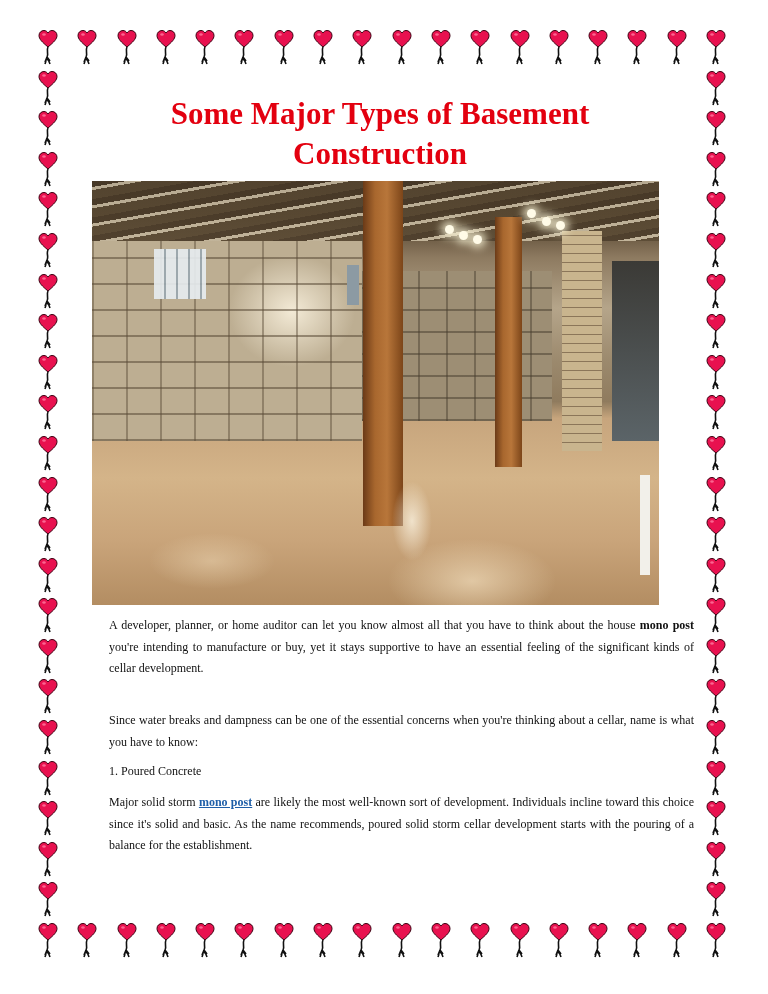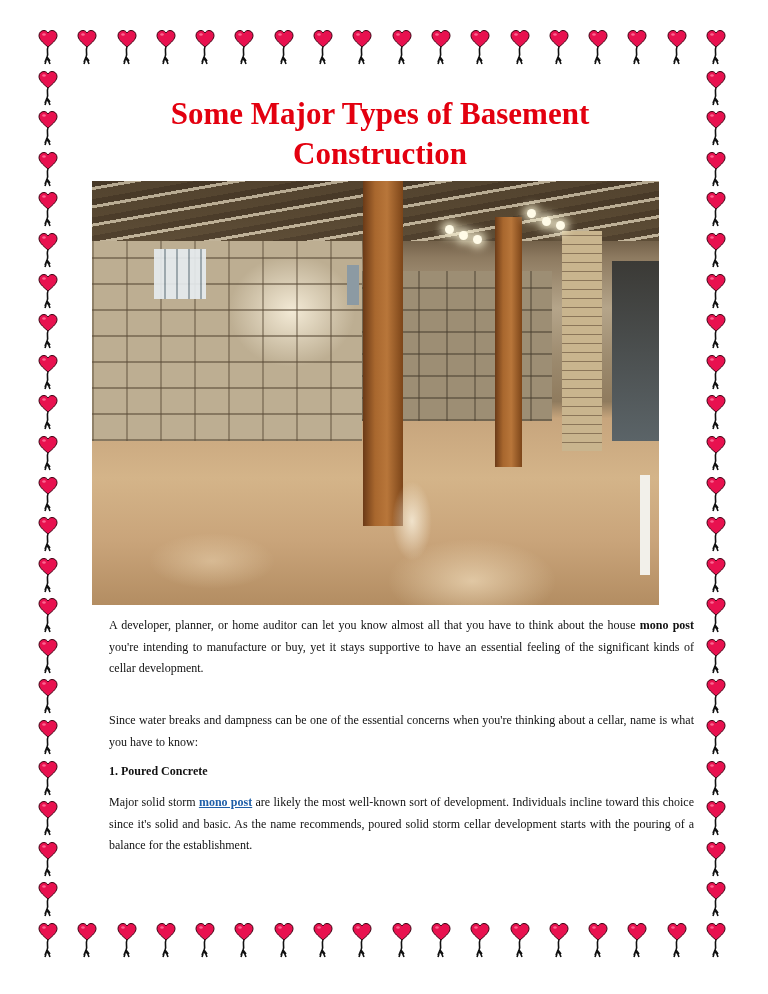--- a/index.html
+++ b/index.html
@@ -47,21 +47,21 @@
   .photo .floor-shine { position: absolute; left: 300px; top: 300px; width: 40px; height: 80px; background: radial-gradient(ellipse at center, rgba(255,250,235,.7), rgba(255,250,235,0) 70%); }
   .photo .marker { position: absolute; left: 548px; top: 294px; width: 10px; height: 100px; background: #f2f0ea; }
 
   .body-text {
     position: absolute; left: 109px; width: 585px;
     font-size: 12px; line-height: 21.6px; color: #111; text-align: justify; margin: 0;
     font-family: "Liberation Serif", serif;
   }
   .p1 { top: 615px; }
   .p2 { top: 710px; }
-  .heading { top: 761px; font-weight: bold; text-align: left; }
+  .heading { top: 761px; font-weight: normal; text-align: left; }
   .p3 { top: 792px; }
   .body-text b { font-weight: bold; }
   .link { color: #1f5fa8; font-weight: bold; text-decoration: underline; cursor: pointer; }
 </style>
 </head>
 <body>
 
 <div class="border-layer" id="border">
     <div class="balloon" style="left: 38px; top: 29px;"><svg width="20" height="38" viewBox="0 0 20 38" xmlns="http://www.w3.org/2000/svg">
         <path d="M10 18 C4 13 1 10 1 6.5 C1 3.5 3.3 1.5 6 1.5 C7.8 1.5 9.2 2.6 10 4 C10.8 2.6 12.2 1.5 14 1.5 C16.7 1.5 19 3.5 19 6.5 C19 10 16 13 10 18 Z" fill="#e8114f" stroke="#3a0010" stroke-width="1"></path>

